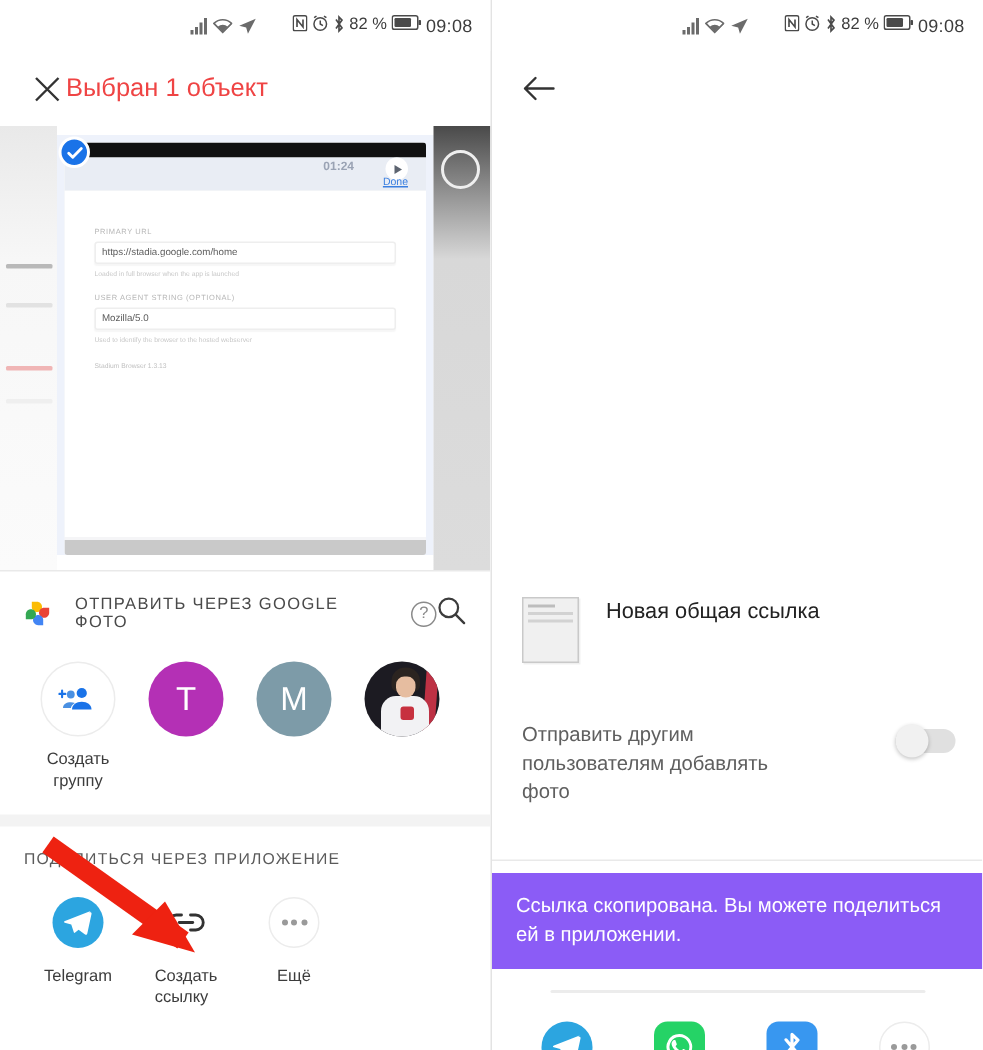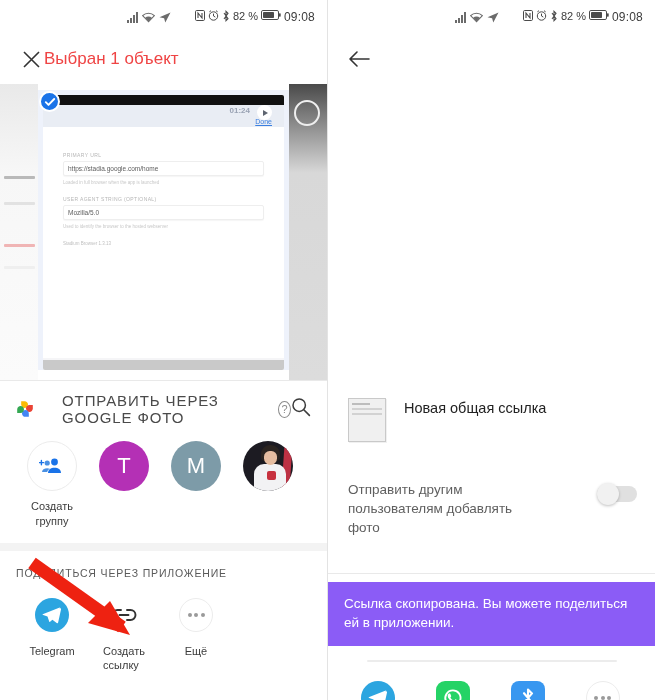--- a/index.html
+++ b/index.html
@@ -76,21 +76,21 @@
   .shot {
     position: relative; width: 100%; height: 100%;
     background: #f5f5f7; border-radius: 2px; overflow: hidden;
   }
   .shot-topbar { height: 10px; background: #111; }
   .shot-videobar {
     position: relative; height: 22px;
     background: #e9edf4;
   }
   .shot-time {
-    position: absolute; right: 34px; top: 1px;
+    position: absolute; right: 48px; top: 1px;
     font-size: 8px; color: #9aa3b4; font-weight: bold;
   }
   .shot-play {
     position: absolute; right: 12px; top: 0px;
     width: 15px; height: 15px; border-radius: 50%;
     background: #fff; display: flex; align-items: center; justify-content: center;
   }
   .shot-play:after {
     content: ""; border-left: 5px solid #5d6470;
     border-top: 3.5px solid transparent; border-bottom: 3.5px solid transparent;
@@ -122,22 +122,22 @@
     width: 21px; height: 21px; border-radius: 50%;
     background: #1a73e8; border: 2px solid #fff;
     display: flex; align-items: center; justify-content: center; z-index: 4;
   }
 
   
   .gp-section { padding: 0 16px; }
   .gp-header { display: flex; align-items: center; height: 56px; }
   .gp-logo { width: 18px; height: 18px; flex: 0 0 18px; }
   .gp-title {
-    font-size: 15px; color: #4a4a4a; letter-spacing: .9px;
-    margin-left: 28px; text-transform: uppercase;
+    font-size: 11px; color: #4a4a4a; letter-spacing: .9px;
+    margin-left: 16px; text-transform: uppercase;
   }
   .gp-help {
     width: 17px; height: 17px; border-radius: 50%; border: 1.4px solid #8a8a8a;
     color: #8a8a8a; font-size: 11px; display: flex; align-items: center;
     justify-content: center; margin-left: 10px; cursor: pointer;
   }
   .gp-search { margin-left: auto; cursor: pointer; }
 
   .avatars { display: flex; align-items: flex-start; gap: 0; padding-top: 4px; }
   .av-item { width: 72px; display: flex; flex-direction: column; align-items: center; }

